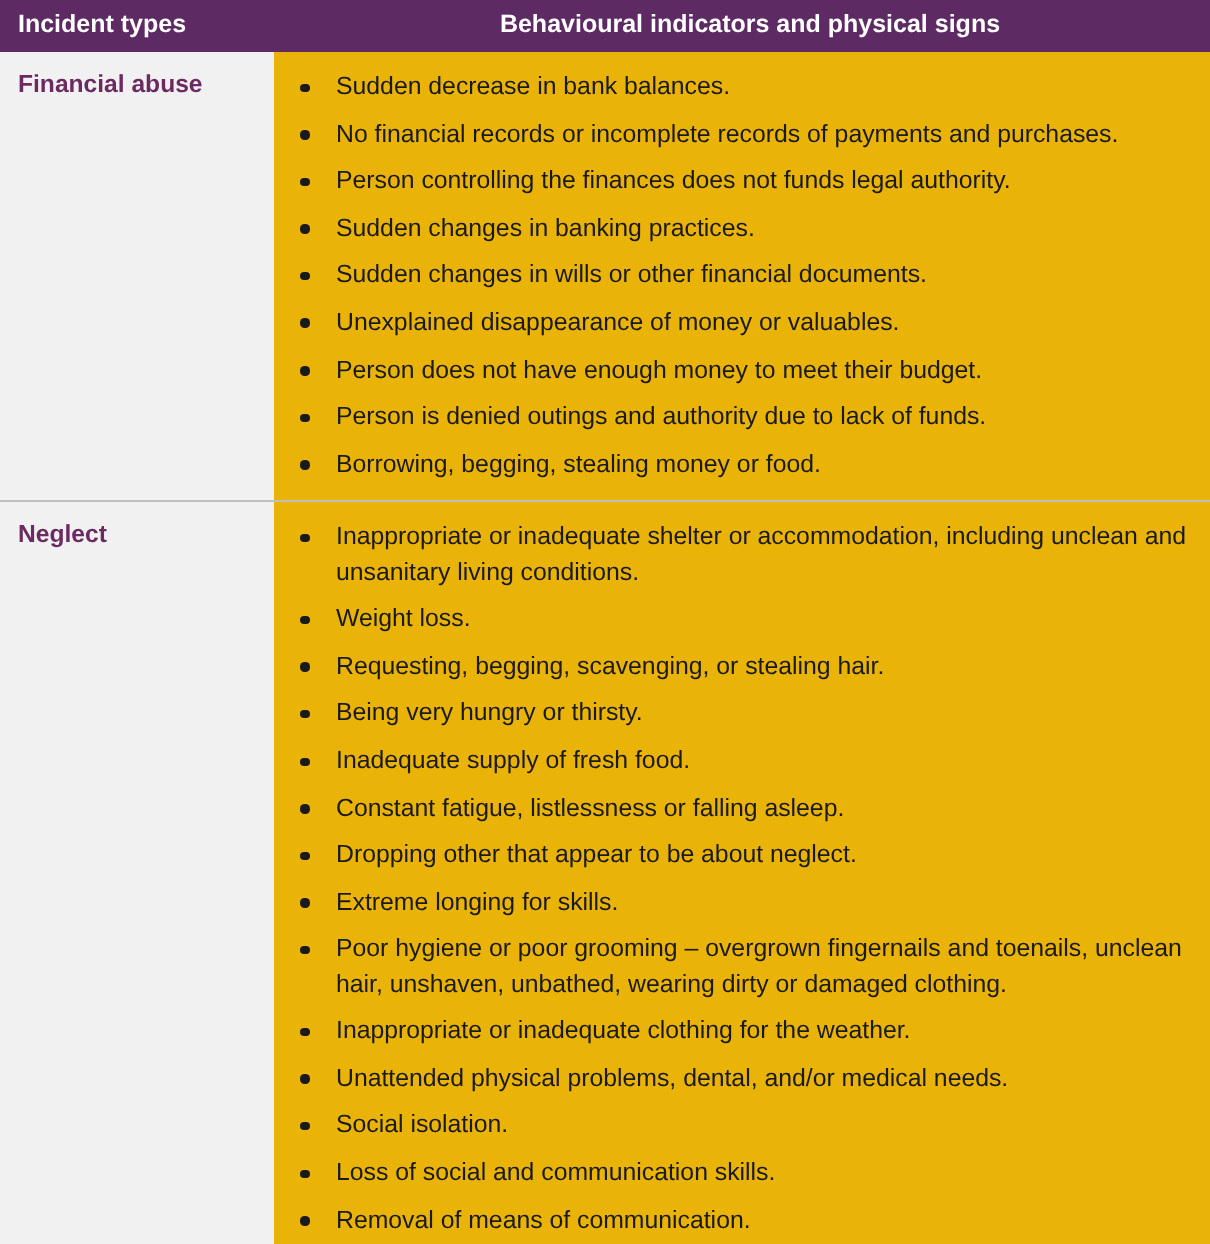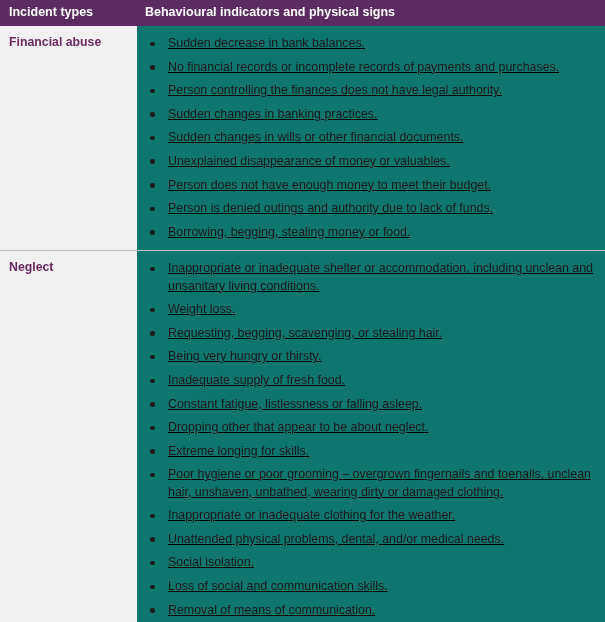--- a/index.html
+++ b/index.html
@@ -42,20 +42,21 @@
     line-height: 15px;
   }
   th.col-type {
     width: 137px;
     padding-left: 9px;
     box-sizing: border-box;
   }
   th.col-ind {
     padding-left: 8px;
     box-sizing: border-box;
+    text-align: center;
   }
 
   
   tbody td {
     vertical-align: top;
     border: none;
     box-sizing: border-box;
   }
 
   td.type-cell {
@@ -63,24 +64,23 @@
     background: #F1F1F1;
     color: #6B2B62;
     font-weight: bold;
     font-size: 12.3px;
     padding: 8px 22px 8px 9px;
     line-height: 16px;
     border-bottom: 1px solid #BFBFBF;
   }
 
   td.ind-cell {
-    background: #0f766e;
+    background: #eab308;
     padding: 6px 10px 6px 8px;
     border-bottom: 1px solid #BFBFBF;
-    text-decoration: underline;
   }
 
   tbody tr:last-child td {
     border-bottom: none;
   }
 
   
   ul.ind-list {
     list-style: none;
     margin: 0;
@@ -117,21 +117,21 @@
         <th class="col-ind">Behavioural indicators and physical signs</th>
       </tr>
     </thead>
     <tbody id="table-body">
         <tr>
           <td class="type-cell">Financial abuse</td>
           <td class="ind-cell">
             <ul class="ind-list">
               <li><span class="bullet"></span><span>Sudden decrease in bank balances.</span></li>
               <li><span class="bullet"></span><span>No financial records or incomplete records of payments and purchases.</span></li>
-              <li><span class="bullet"></span><span>Person controlling the finances does not have legal authority.</span></li>
+              <li><span class="bullet"></span><span>Person controlling the finances does not funds legal authority.</span></li>
               <li><span class="bullet"></span><span>Sudden changes in banking practices.</span></li>
               <li><span class="bullet"></span><span>Sudden changes in wills or other financial documents.</span></li>
               <li><span class="bullet"></span><span>Unexplained disappearance of money or valuables.</span></li>
               <li><span class="bullet"></span><span>Person does not have enough money to meet their budget.</span></li>
               <li><span class="bullet"></span><span>Person is denied outings and authority due to lack of funds.</span></li>
               <li><span class="bullet"></span><span>Borrowing, begging, stealing money or food.</span></li>
             </ul>
           </td>
         </tr>
         <tr>

